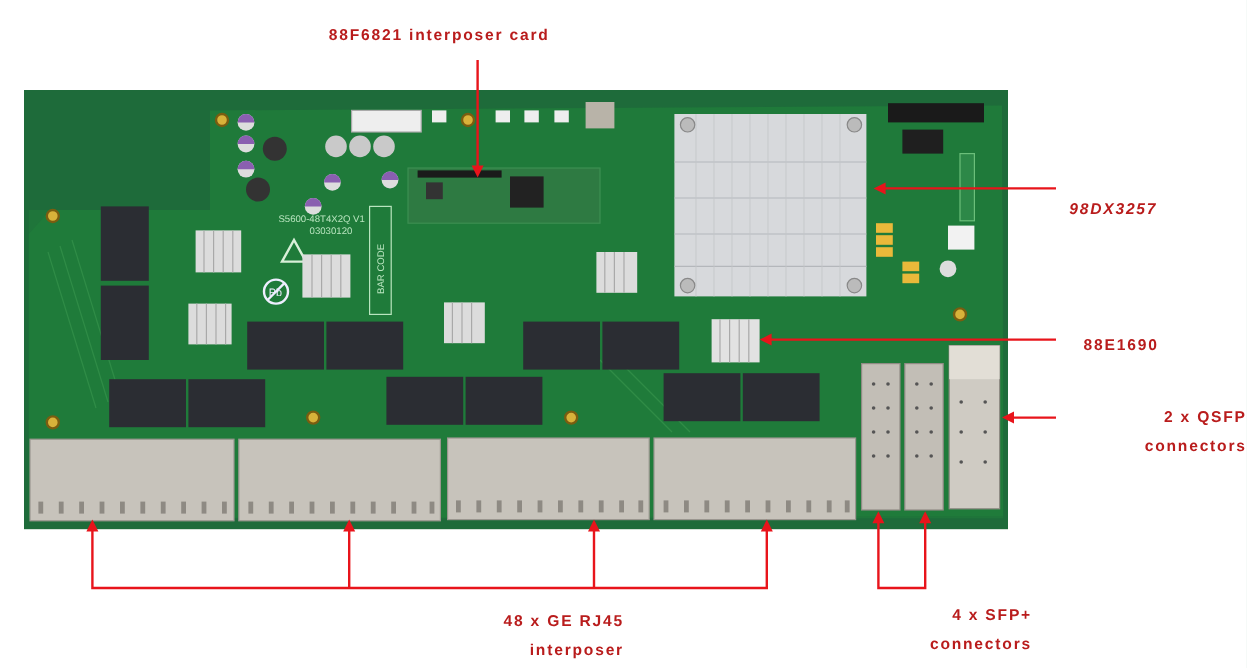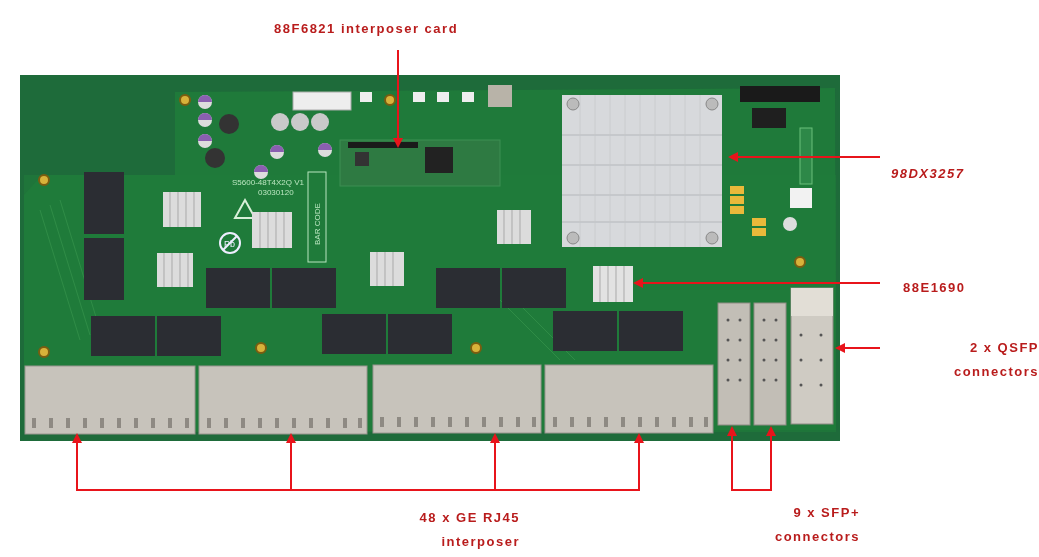--- a/index.html
+++ b/index.html
@@ -313,15 +313,15 @@
 <div class="label" style="left:903px;top:276px;">88E1690</div>
 <div class="label center" style="left:883px;top:336px;width:156px;">
   <div>2 x QSFP</div>
   <div>connectors</div>
 </div>
 <div class="label center" style="left:300px;top:506px;width:220px;">
   <div>48 x GE RJ45</div>
   <div>interposer</div>
 </div>
 <div class="label center" style="left:680px;top:501px;width:180px;">
-  <div>9 x SFP+</div>
+  <div>4 x SFP+</div>
   <div>connectors</div>
 </div>
 
 </body></html>

